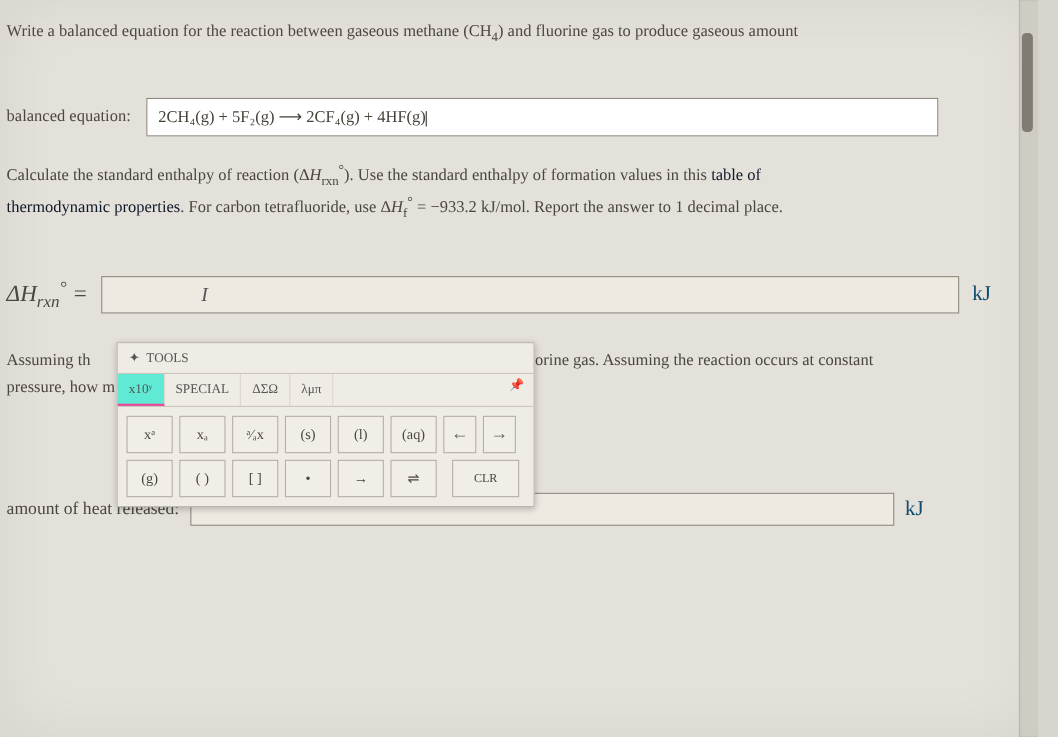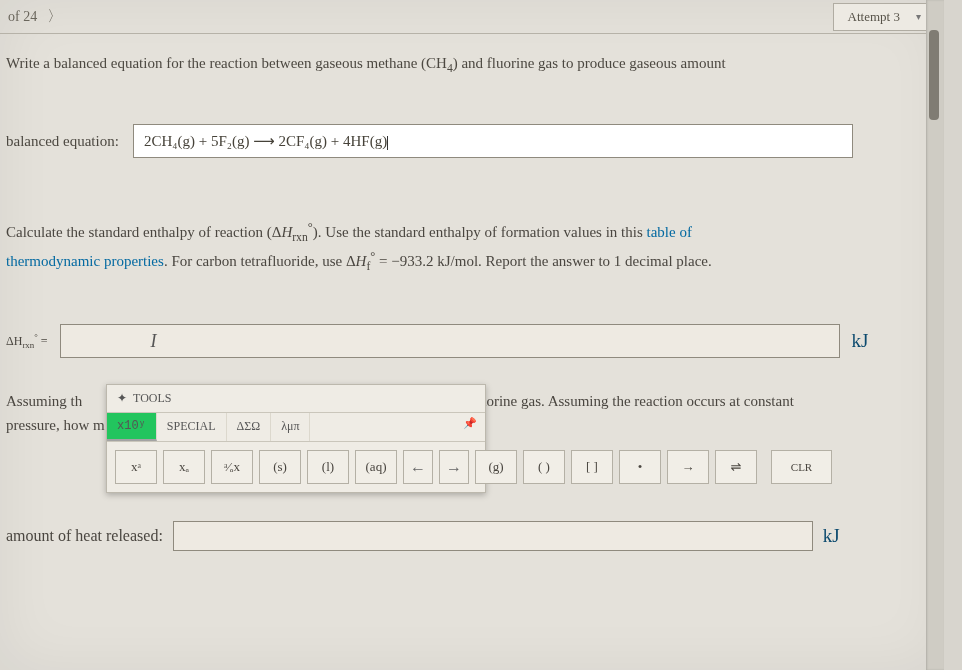--- a/index.html
+++ b/index.html
@@ -37,37 +37,37 @@
     color: #575349;
     display: flex;
     align-items: center;
     gap: 6px;
     cursor: pointer;
   }
   .dropcaret { font-size: 10px; color: #777; margin-left: 10px; }
   .content { padding: 18px 10px 0 6px; }
   .question-text { font-size: 15px; line-height: 1.55; color: #4c4841; margin-bottom: 46px; }
   .sub4 { font-size: 0.78em; vertical-align: sub; }
-  .row-eq { display: flex; align-items: center; gap: 14px; margin-bottom: 60px; }
+  .row-eq { display: flex; align-items: center; gap: 14px; margin-bottom: 21px; }
   .label-eq { font-size: 15px; color: #4c4841; }
   .eq-box {
     flex: 1;
     border: 1.2px solid #8f8a7e;
     background: #ffffff;
     padding: 7px 10px;
     font-size: 15px;
     color: #464239;
     max-width: 720px;
     font-family: Georgia, serif;
   }
   .eq-box .cursor { border-left: 1px solid #333; display:inline-block; height:14px; vertical-align:middle; }
   .calc-para { font-size: 15px; line-height: 1.55; margin-bottom: 48px; }
-  .link { color: #0369a1; cursor: pointer; }
+  .link { color: #0f172a; cursor: pointer; }
   .enthalpy-row { display: flex; align-items: center; gap: 12px; margin-bottom: 32px; }
-  .dh-label { font-size: 12px; }
+  .dh-label { font-size: 21px; font-style: italic; }
   .dh-label .sub { font-size: 0.74em; vertical-align: sub; }
   .dh-label .sup { font-size: 0.74em; vertical-align: super; }
   .big-input {
     flex: 1;
     border: 1.4px solid #8f8a7e;
     background: #eeeae2;
     height: 34px;
     max-width: 780px;
     display: flex;
     align-items: center;
@@ -99,23 +99,23 @@
   }
   .tools-header .wrench { font-size:12px; }
   .tabs-row { display: flex; border-bottom: 1px solid #cac6bb; }
   .tab {
     padding: 6px 10px;
     font-size: 12px;
     color: #555;
     cursor: pointer;
     border-right: 1px solid #dcd8cd;
   }
-  .tab.active { background: #22c55e; border-bottom: 2px solid #a3a3a3; font-weight: normal; font-family: Liberation Mono, monospace; }
+  .tab.active { background: #5eead4; border-bottom: 2px solid #ec4899; font-weight: normal; }
   .pin-close { margin-left:auto; padding:4px 8px; font-size:11px; color:#777; cursor:pointer;}
-  .btn-grid { padding: 8px; display: flex; flex-direction: row; gap: 6px; }
+  .btn-grid { padding: 8px; display: flex; flex-direction: column; gap: 6px; justify-content: center; }
   .btn-row { display: flex; gap: 6px; align-items: center; }
   .tbtn {
     width: 42px; height: 34px;
     border: 1px solid #b4b0a5;
     background: #f1eee7;
     display: flex; align-items: center; justify-content: center;
     font-size: 13px;
     cursor: pointer;
     font-family: Georgia, serif;
   }
@@ -129,31 +129,20 @@
   }
   .right-rail .thumb {
     position: absolute; left: 3px; top: 30px; width: 10px; height: 90px;
     background: #807c73; border-radius: 4px;
   }
 </style>
 </head>
 <body>
 
 <div class="page">
-  <div class="topbar">
-    <div class="nav-left">
-      <span>of 24</span>
-      <span class="chev">〉</span>
-    </div>
-    <div class="spacer"></div>
-    <div class="attempt-btn">
-      <span>Attempt 3</span>
-      <span class="dropcaret">▾</span>
-    </div>
-  </div>
 
   <div class="content">
     <p class="question-text">
       <span>Write a balanced equation for the reaction between gaseous methane (CH</span><span class="sub4">4</span><span>) and fluorine gas to produce gaseous amount</span><br>
     </p>
 
     <div class="row-eq">
       <span class="label-eq">balanced equation:</span>
       <div class="eq-box">
         <span>2CH₄(g) + 5F₂(g) ⟶ 2CF₄(g) + 4HF(g)</span><span class="cursor"></span>

